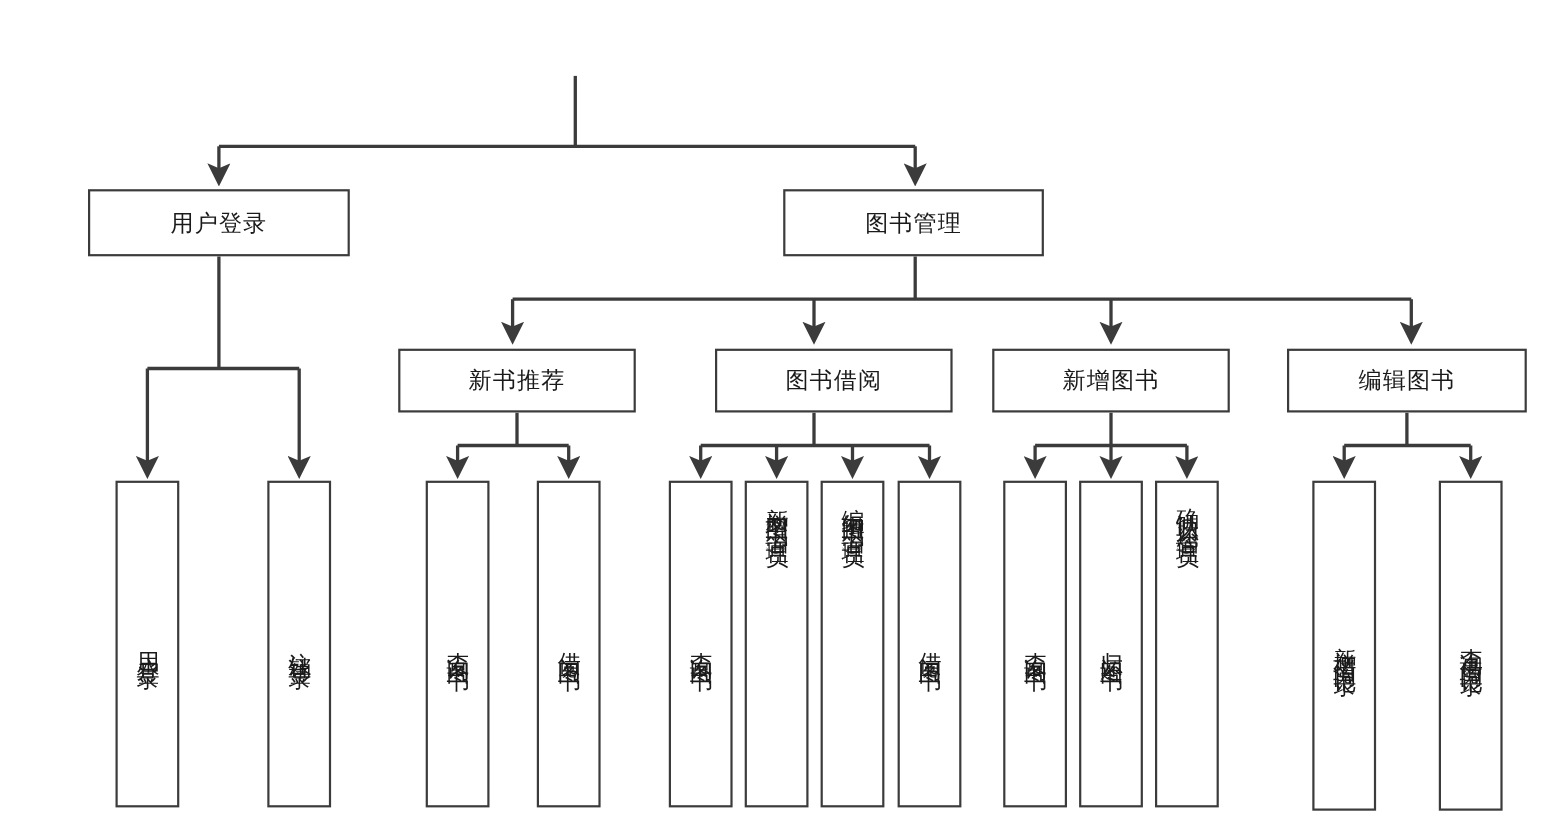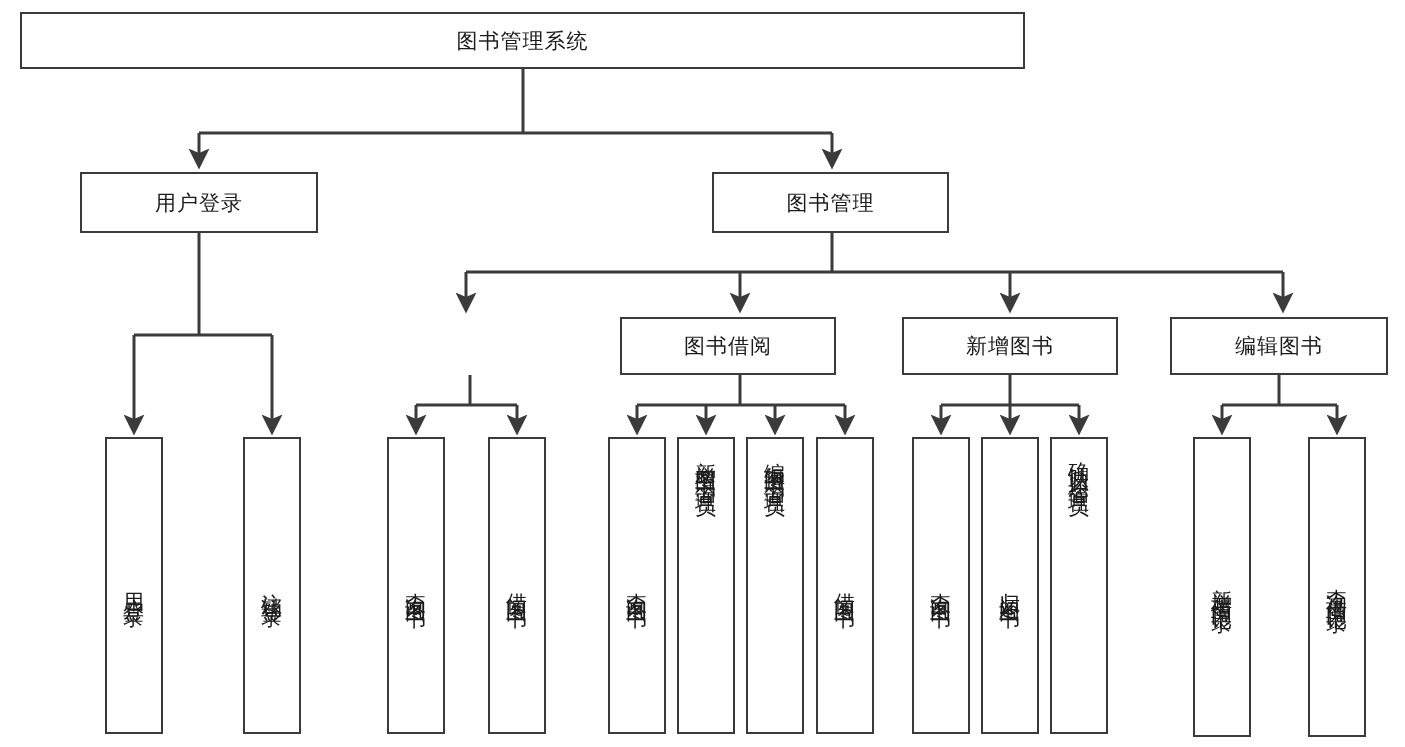--- a/index.html
+++ b/index.html
@@ -121,26 +121,26 @@
       <path d="M 1010 405 L 1010 425" marker-end="url(#arrow)"></path>
       <path d="M 1079 405 L 1079 425" marker-end="url(#arrow)"></path>
 
       <path d="M 1279 375 L 1279 405"></path>
       <path d="M 1222 405 L 1337 405"></path>
       <path d="M 1222 405 L 1222 425" marker-end="url(#arrow)"></path>
       <path d="M 1337 405 L 1337 425" marker-end="url(#arrow)"></path>
     </g>
   </svg>
 
-  <div class="node h-node" style="left:20px; top:12px; width:1005px; height:57px;">图书管理系统</div>
 
   <div class="node h-node" style="left:80px; top:172px; width:238px; height:61px;">用户登录</div>
   <div class="node h-node" style="left:712px; top:172px; width:237px; height:61px;">图书管理</div>
 
-  <div class="node h-node" style="left:620px; top:317px; width:216px; height:58px;">图书借阅</div>
+  <div class="node h-node" style="left:362px; top:317px; width:216px; height:58px;">新书推荐</div>
+  <div class="node h-node" style="left:650px; top:317px; width:216px; height:58px;">图书借阅</div>
   <div class="node h-node" style="left:902px; top:317px; width:216px; height:58px;">新增图书</div>
   <div class="node h-node" style="left:1170px; top:317px; width:218px; height:58px;">编辑图书</div>
 
   <div class="node v-node center-text" style="left:105px; top:437px; width:58px; height:297px;">
     <span class="v-text">用户登录</span>
   </div>
   <div class="node v-node center-text" style="left:243px; top:437px; width:58px; height:297px;">
     <span class="v-text">注销登录</span>
   </div>
 

